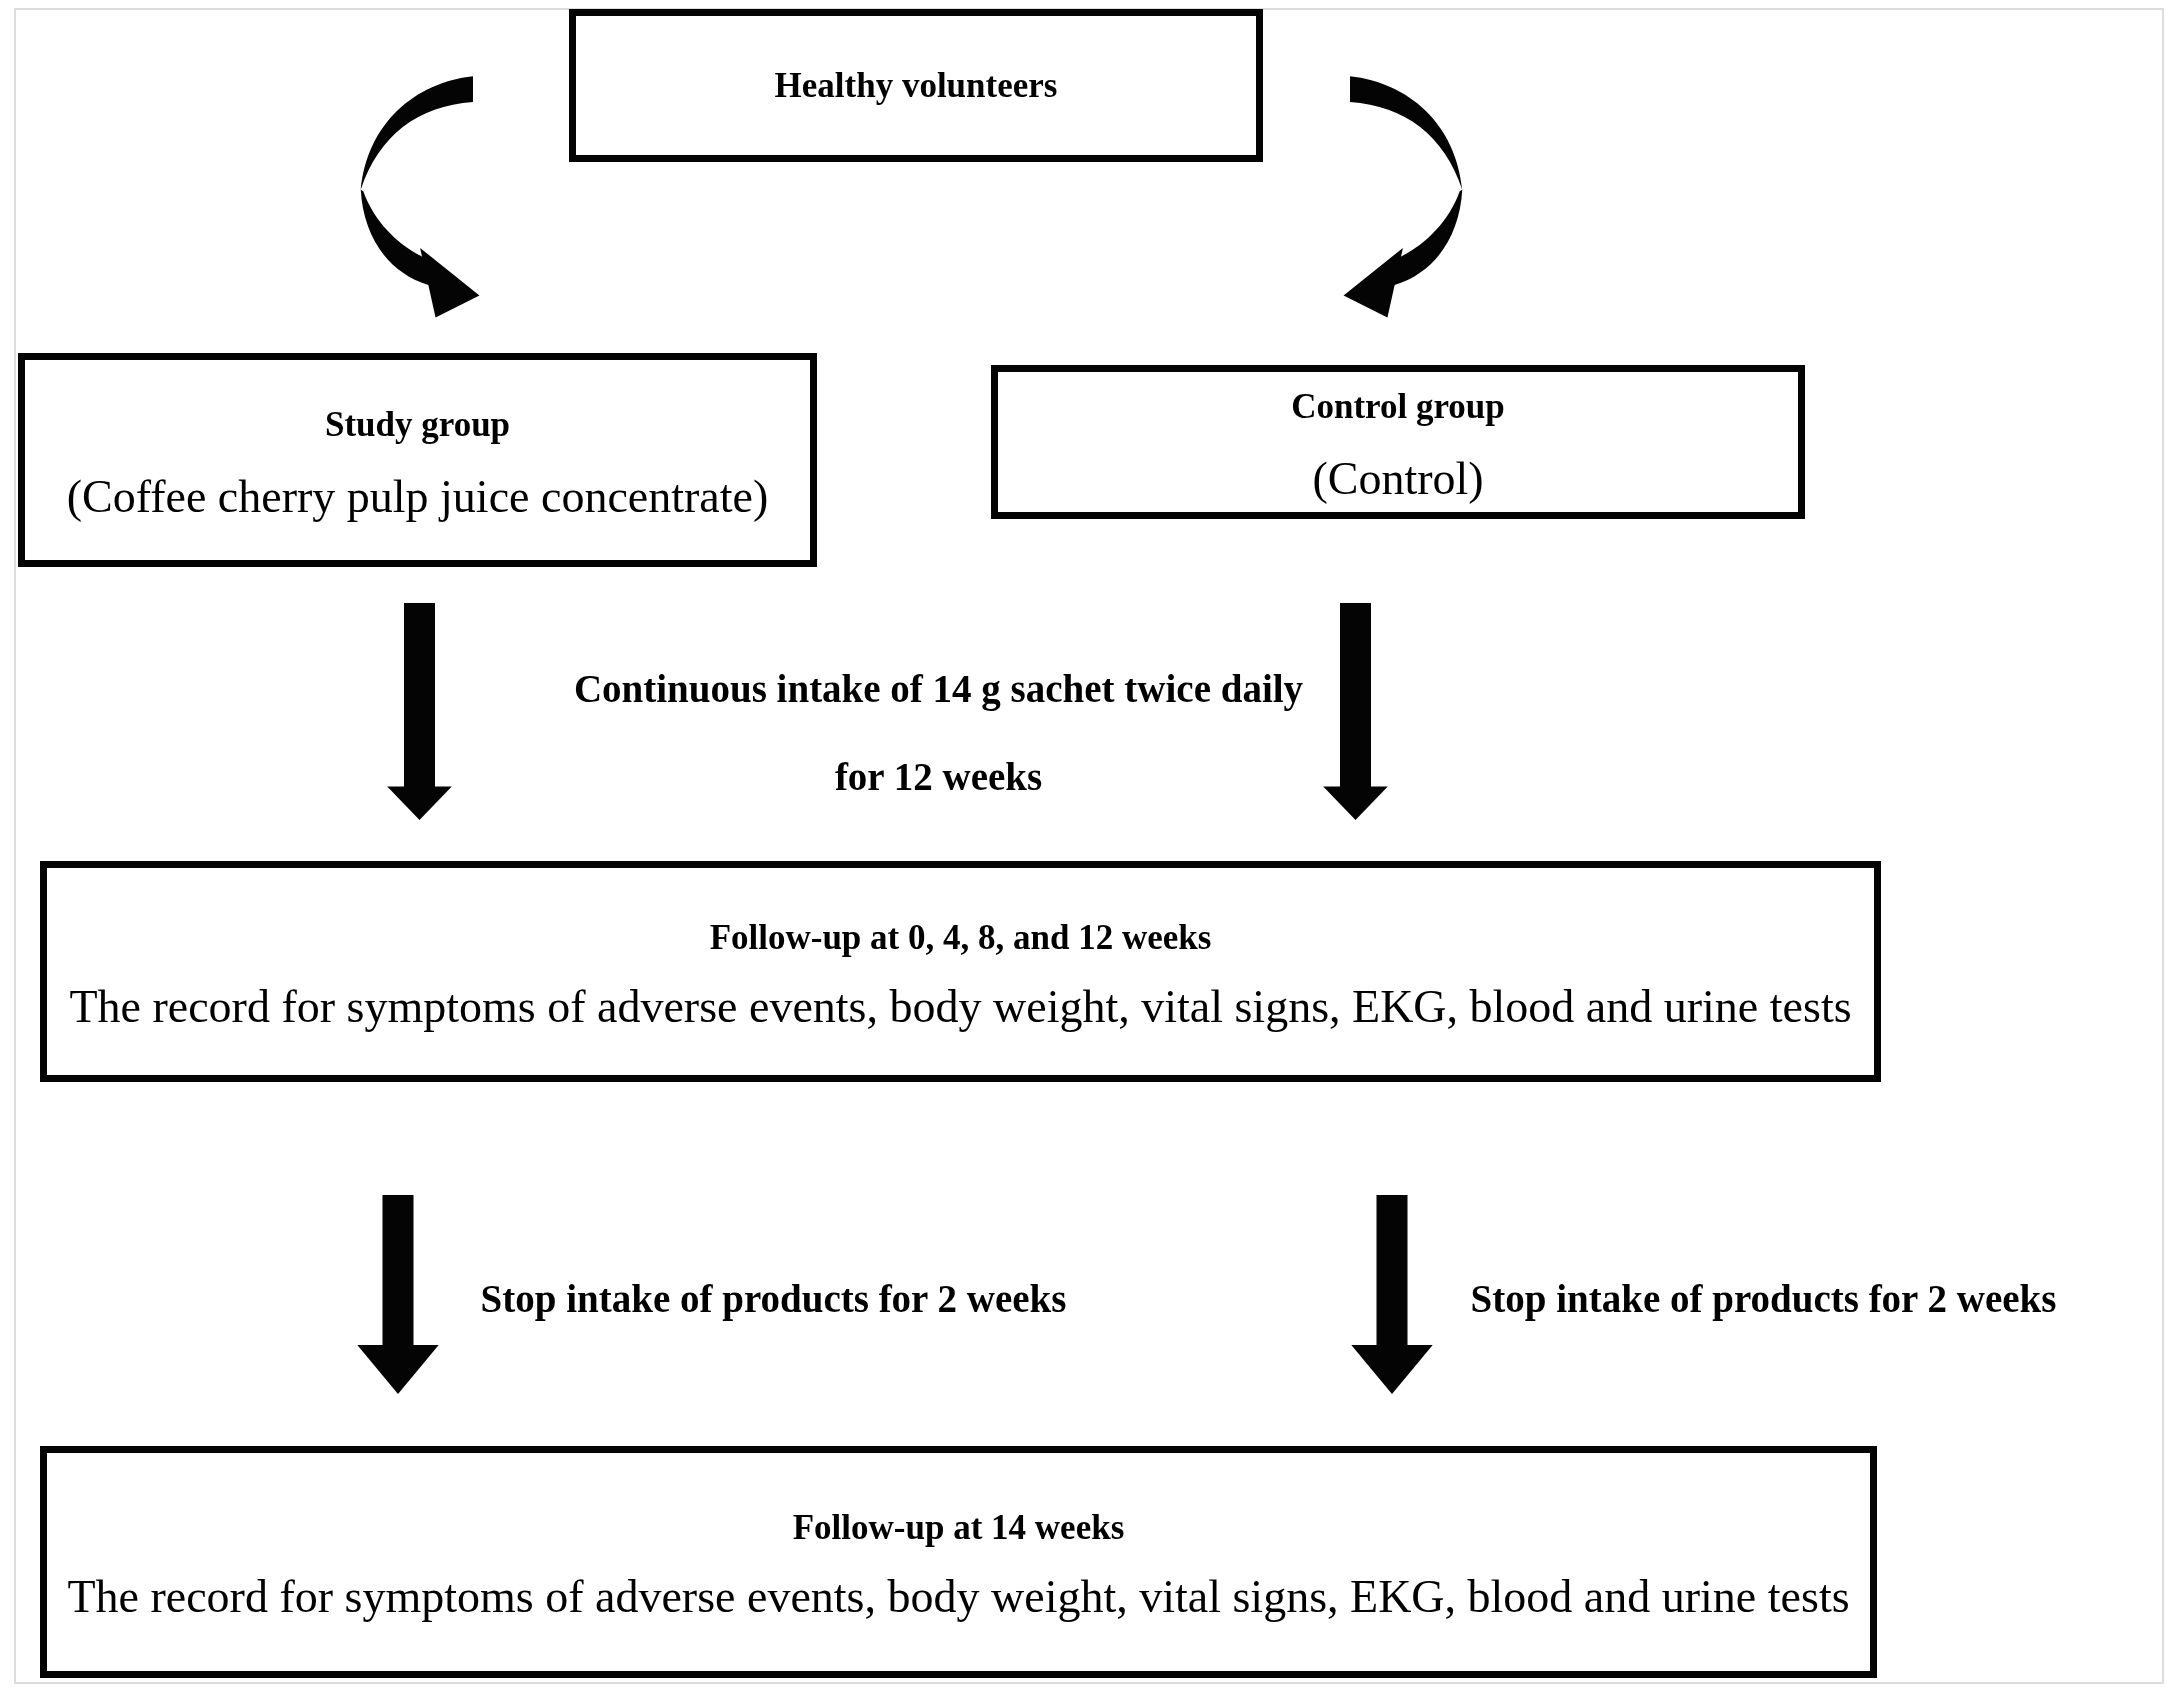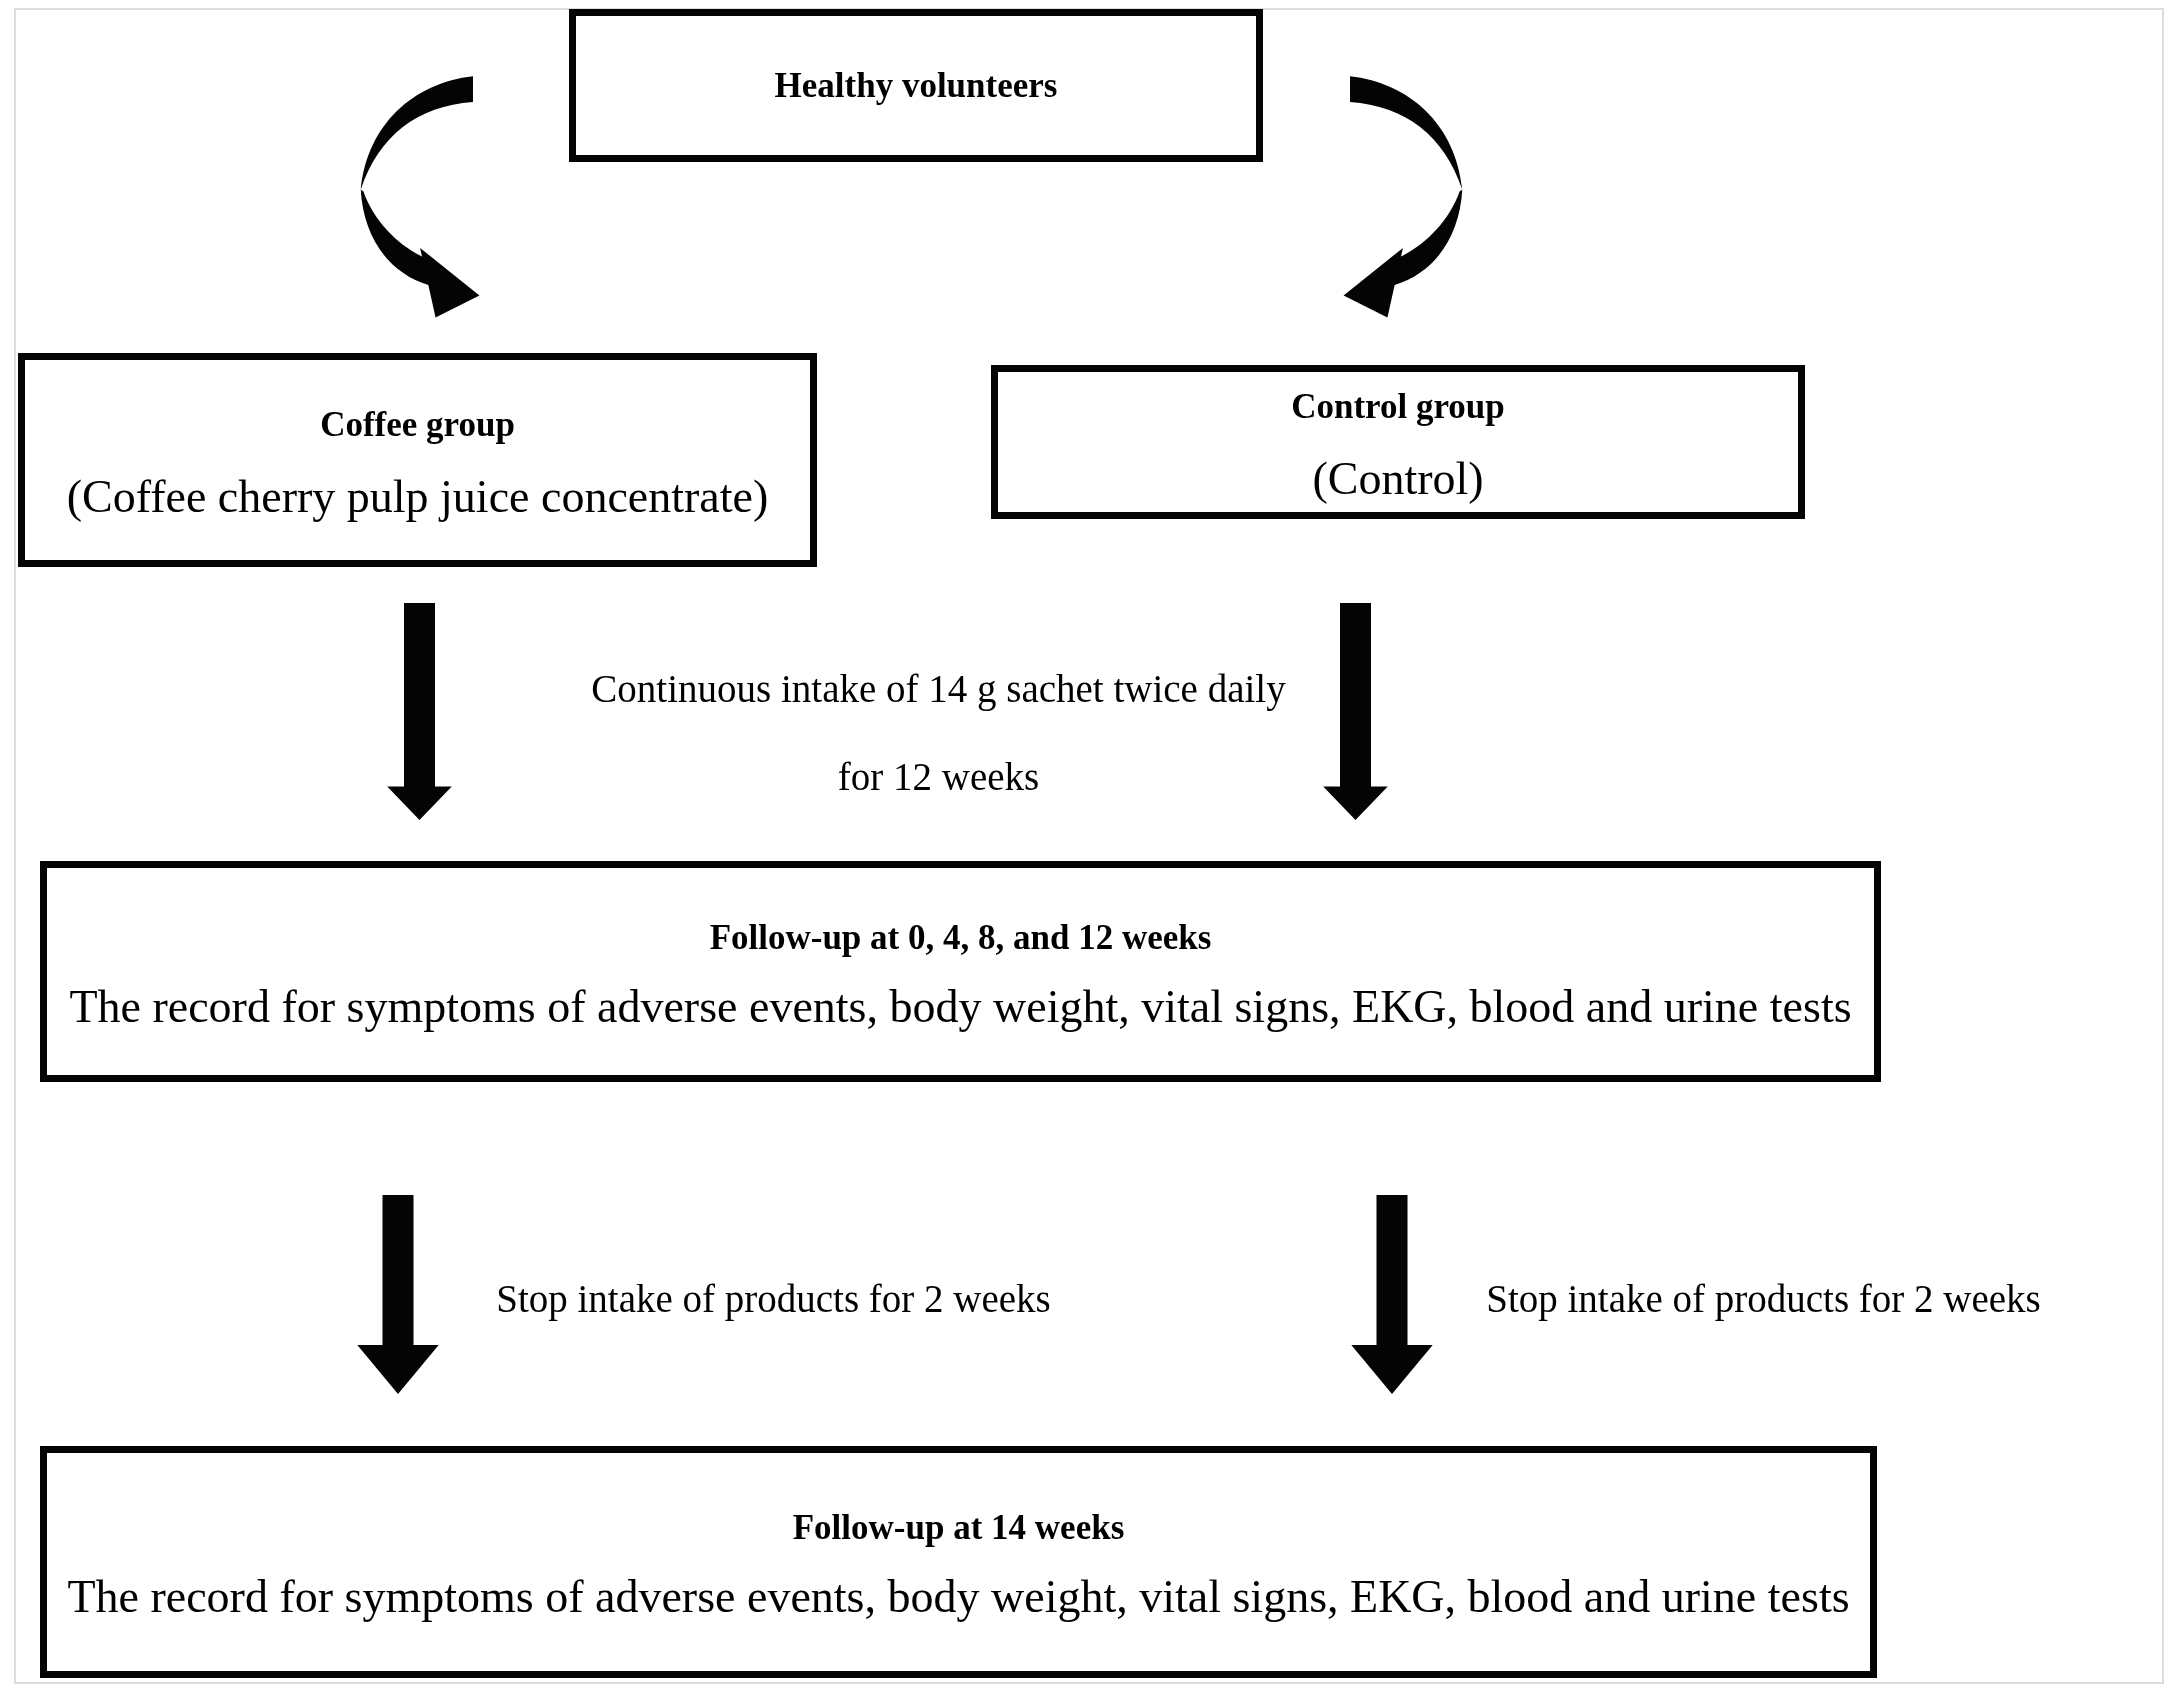--- a/index.html
+++ b/index.html
@@ -42,21 +42,21 @@
     line-height: 49px;
     white-space: nowrap;
   }
   .gap36 { row-gap: 23px; }
   .gap45 { row-gap: 20px; }
   .note {
     position: absolute;
     text-align: center;
     font-size: 39px;
     line-height: 47px;
-    font-weight: 400;
+    font-weight: 700;
     white-space: nowrap;
   }
   .arrow { position: absolute; }
   .arrow svg { display: block; width: 100%; height: 100%; }
 </style>
 </head>
 <body>
 
 <div id="canvas">
 
@@ -79,21 +79,21 @@
     <svg viewBox="0 0 200 380" xmlns="http://www.w3.org/2000/svg">
       <g fill="#040404" transform="translate(200,0) scale(-1,1)">
         <path d="M 186 6 C 95 16 22 80 12 182 C 40 98 100 52 186 46 Z"></path>
         <path d="M 12 182 C 16 252 52 310 118 330 L 132 296 C 84 280 36 240 16 184 Z"></path>
         <polygon points="104,272 196,346 128,380"></polygon>
       </g>
     </svg>
   </div>
 
   <div class="fbox gap36" style="left:18px; top:353px; width:799px; height:214px;">
-    <div class="title">Coffee group</div>
+    <div class="title">Study group</div>
     <div class="subtitle">(Coffee cherry pulp juice concentrate)</div>
   </div>
   <div class="fbox gap36" style="left:991px; top:365px; width:814px; height:154px;">
     <div class="title">Control group</div>
     <div class="subtitle">(Control)</div>
   </div>
 
   <div class="arrow" style="left:387px; top:603px; width:65px; height:217px;">
     <svg viewBox="0 0 100 336" xmlns="http://www.w3.org/2000/svg">
       <g fill="#040404">

